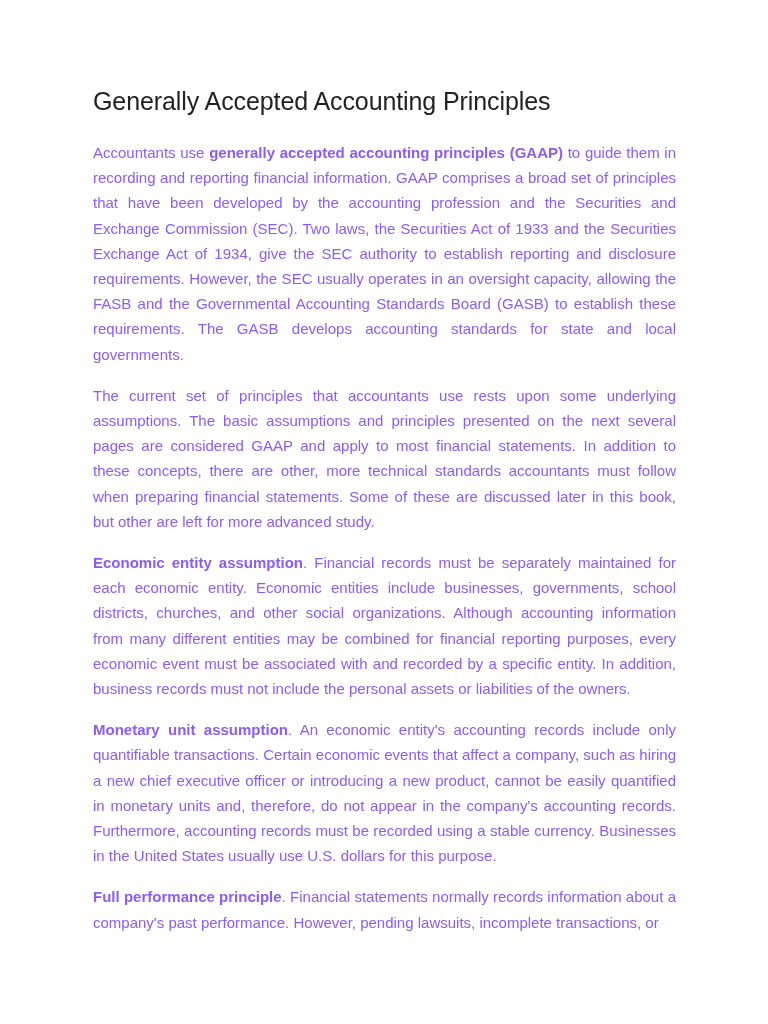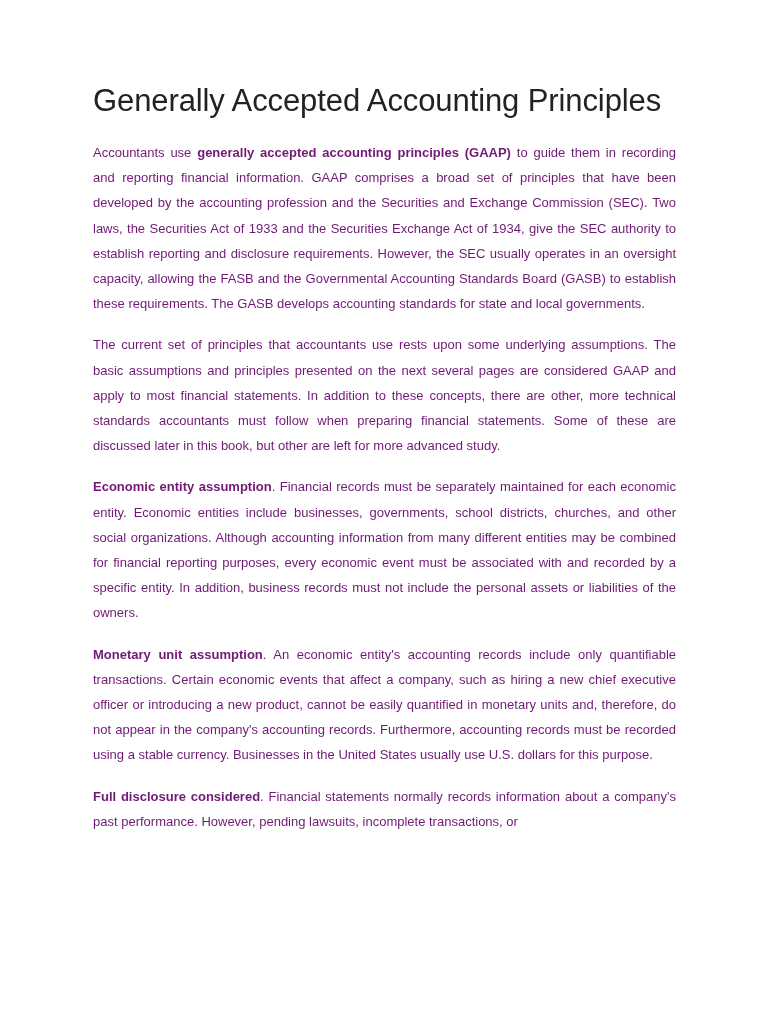--- a/index.html
+++ b/index.html
@@ -15,46 +15,46 @@
     }
     .page {
       position: absolute;
       left: 93px;
       top: 84px;
       width: 583px;
       color: #1a1a1a;
       font-family: "Liberation Sans", sans-serif;
     }
     .title {
-      font-size: 31px;
+      font-size: 25px;
       font-weight: normal;
       margin: 0 0 22px 0;
       line-height: 34px;
       color: #222;
       letter-spacing: -0.1px;
     }
     .para {
-      font-size: 13px;
+      font-size: 15px;
       line-height: 25.2px;
       text-align: justify;
       margin: 0 0 16px 0;
-      color: #701a75;
+      color: #8b5cf6;
     }
     .para b {
       font-weight: bold;
     }
   </style>
 </head>
 <body>
 
 <div class="page">
   <h1 class="title">Generally Accepted Accounting Principles</h1>
 
   <p class="para"><span>Accountants use </span><b>generally accepted accounting principles (GAAP)</b><span> to guide them in recording and reporting financial information. GAAP comprises a broad set of principles that have been developed by the accounting profession and the Securities and Exchange Commission (SEC). Two laws, the Securities Act of 1933 and the Securities Exchange Act of 1934, give the SEC authority to establish reporting and disclosure requirements. However, the SEC usually operates in an oversight capacity, allowing the FASB and the Governmental Accounting Standards Board (GASB) to establish these requirements. The GASB develops accounting standards for state and local governments.</span></p>
 
   <p class="para"><span>The current set of principles that accountants use rests upon some underlying assumptions. The basic assumptions and principles presented on the next several pages are considered GAAP and apply to most financial statements. In addition to these concepts, there are other, more technical standards accountants must follow when preparing financial statements. Some of these are discussed later in this book, but other are left for more advanced study.</span></p>
 
   <p class="para"><b>Economic entity assumption</b><span>. Financial records must be separately maintained for each economic entity. Economic entities include businesses, governments, school districts, churches, and other social organizations. Although accounting information from many different entities may be combined for financial reporting purposes, every economic event must be associated with and recorded by a specific entity. In addition, business records must not include the personal assets or liabilities of the owners.</span></p>
 
   <p class="para"><b>Monetary unit assumption</b><span>. An economic entity's accounting records include only quantifiable transactions. Certain economic events that affect a company, such as hiring a new chief executive officer or introducing a new product, cannot be easily quantified in monetary units and, therefore, do not appear in the company's accounting records. Furthermore, accounting records must be recorded using a stable currency. Businesses in the United States usually use U.S. dollars for this purpose.</span></p>
 
-  <p class="para"><b>Full disclosure considered</b><span>. Financial statements normally records information about a company's past performance. However, pending lawsuits, incomplete transactions, or</span></p>
+  <p class="para"><b>Full performance principle</b><span>. Financial statements normally records information about a company's past performance. However, pending lawsuits, incomplete transactions, or</span></p>
 </div>
 
 </body></html>

